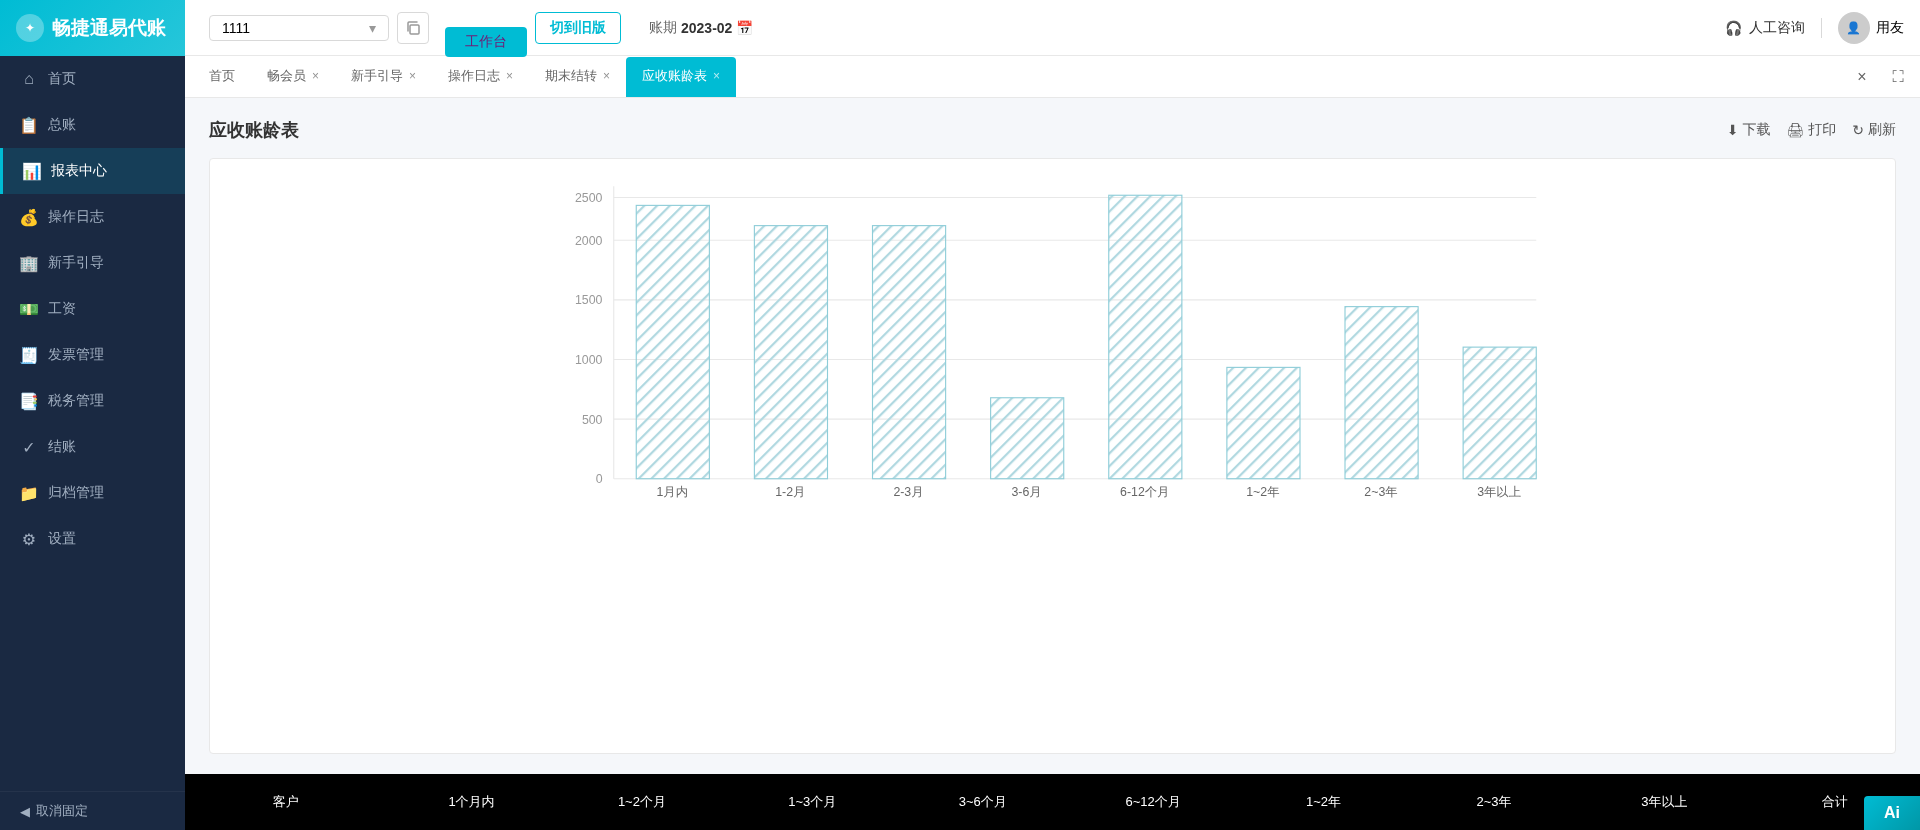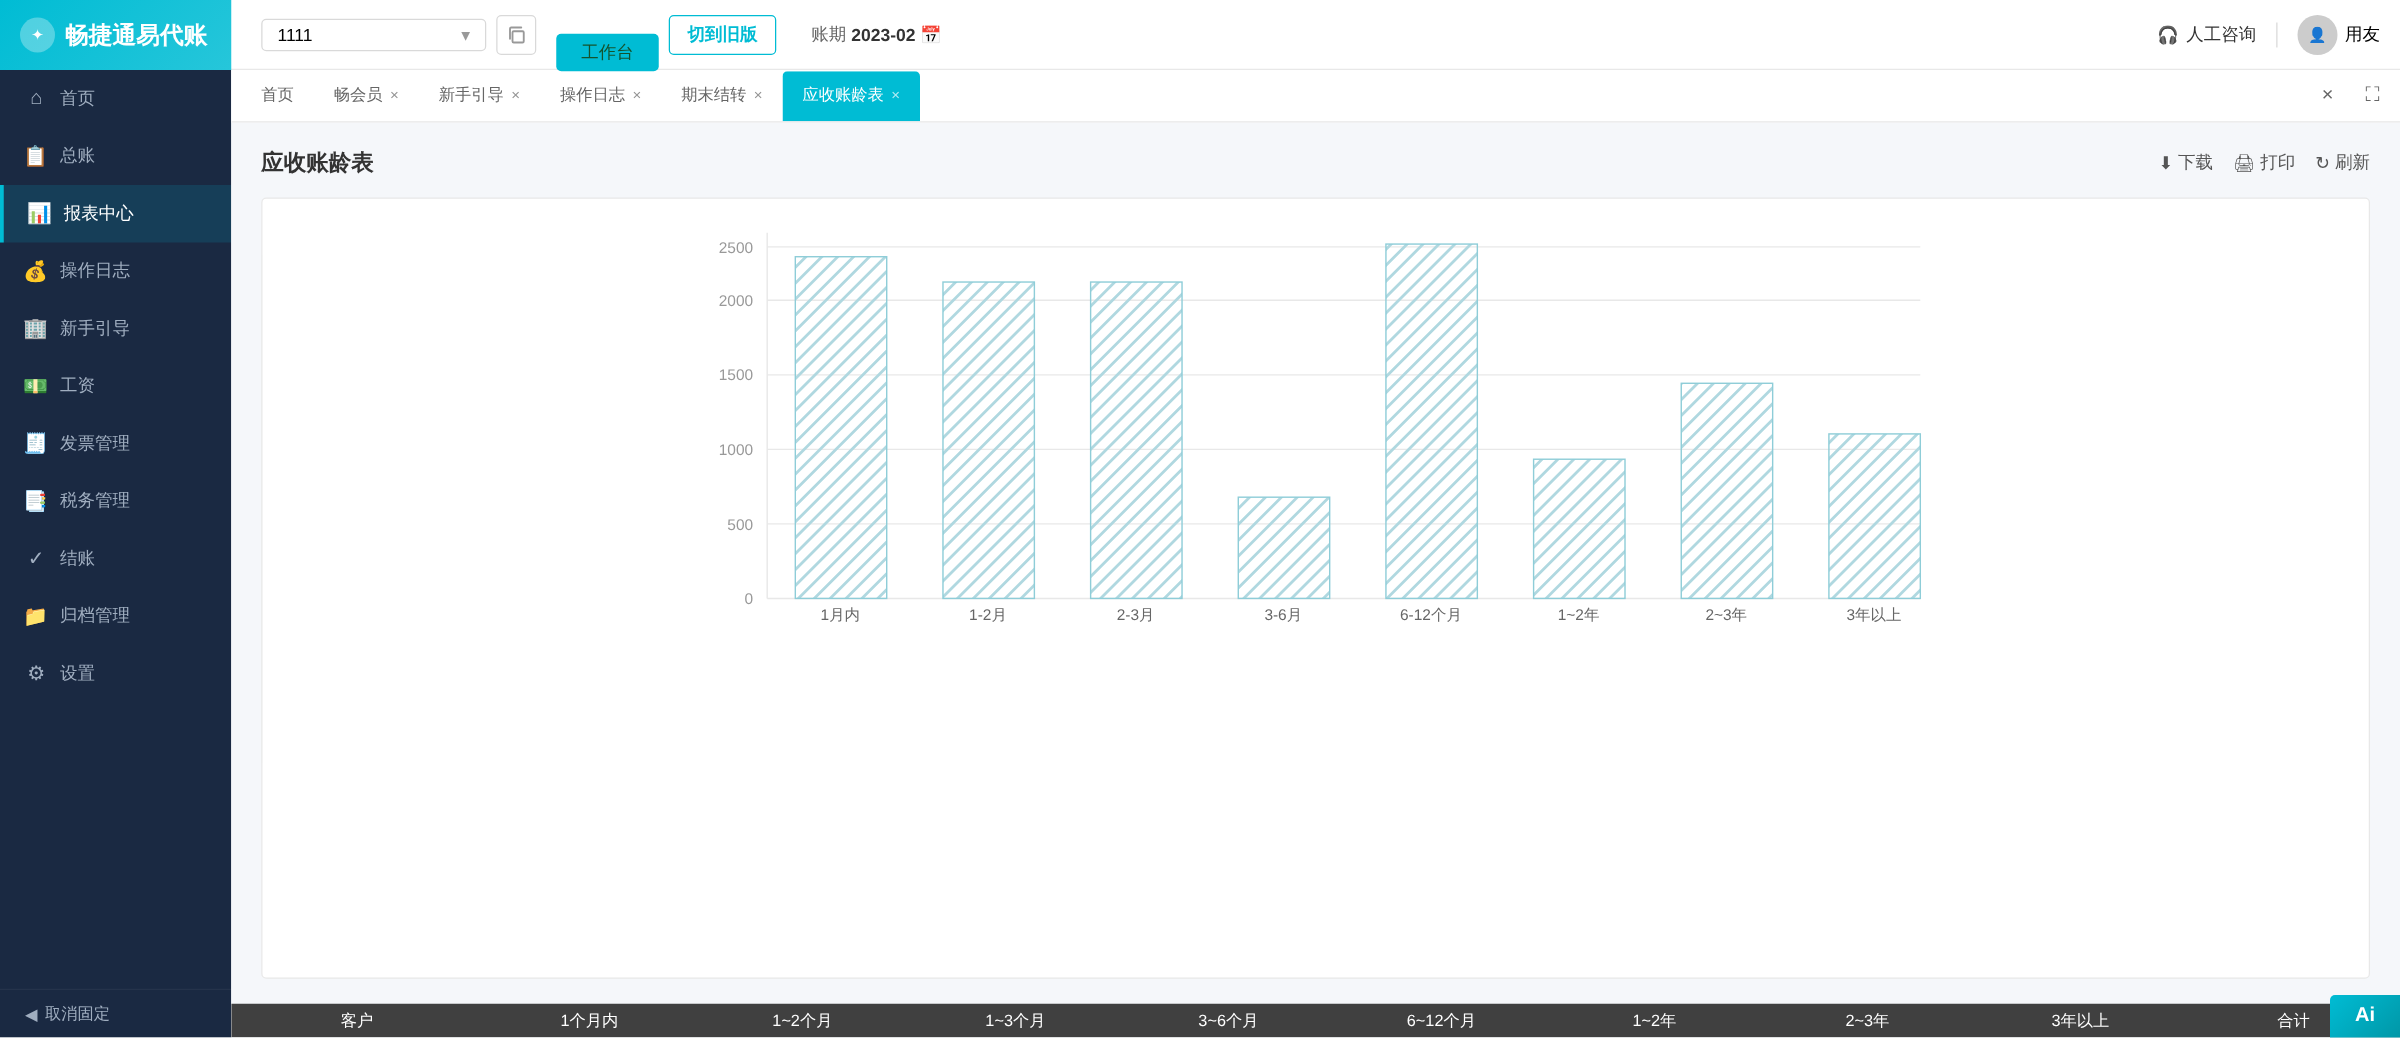--- a/index.html
+++ b/index.html
@@ -69,21 +69,21 @@
       border-radius: 4px;
       display: flex;
       align-items: center;
       justify-content: center;
       margin-left: 8px;
       cursor: pointer;
       color: #666;
     }
     .workbench-btn {
       background: #00bcd4;
-      color: #14532d;
+      color: #701a75;
       border: none;
       border-radius: 4px;
       padding: 6px 20px;
       margin-left: 16px;
       cursor: pointer;
       font-size: 14px;
       margin-top: 28px;
     }
     .switch-btn {
       border: 1px solid #00bcd4;
@@ -303,24 +303,24 @@
       position: relative;
     }
 
     .chart-svg {
       width: 100%;
       height: 100%;
     }
 
     
     .table-header-bar {
-      background: #404040;
-      display: flex;
-      align-items: center;
-      height: 27px;
+      background: #000000;
+      display: flex;
+      align-items: center;
+      height: 56px;
       flex-shrink: 0;
     }
     .th-cell {
       flex: 1;
       text-align: center;
       color: #fff;
       font-size: 13px;
       font-weight: 500;
       padding: 0 8px;
     }

